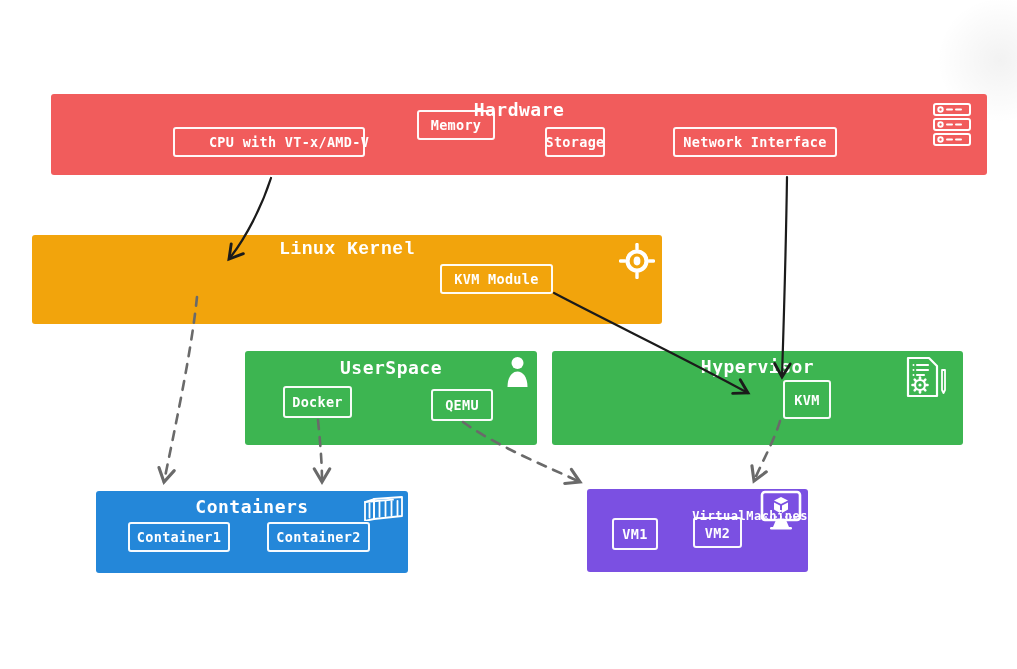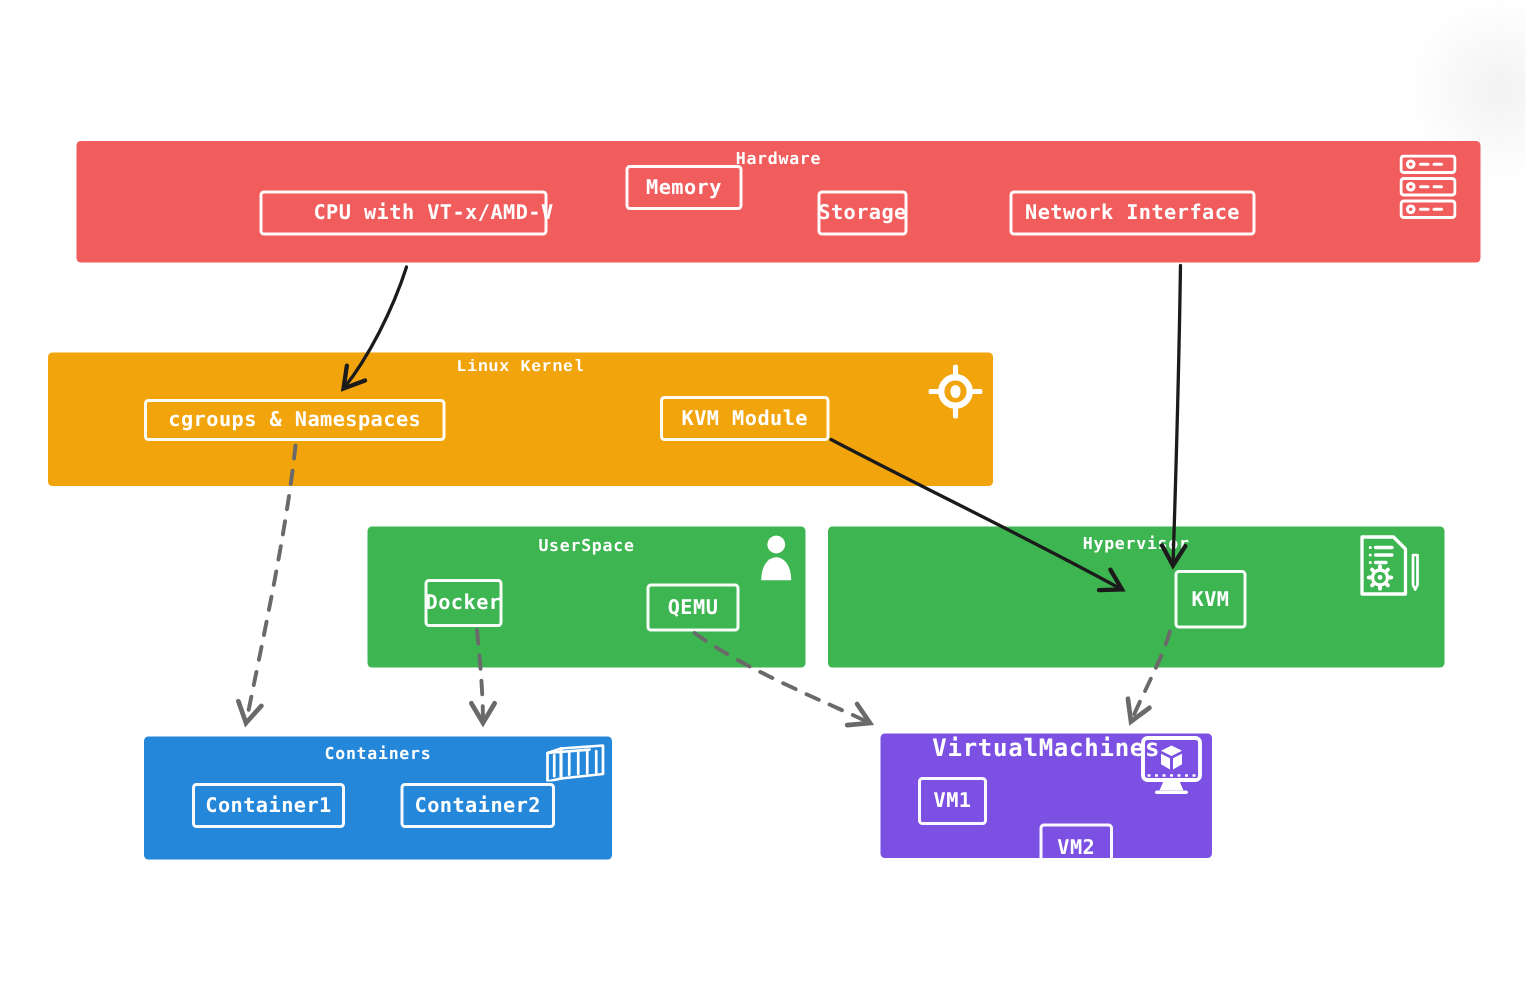--- a/index.html
+++ b/index.html
@@ -15,21 +15,21 @@
   .band {
     position: absolute;
     border-radius: 3px;
     color: #ffffff;
   }
   .band-title {
     position: absolute;
     left: 0; right: 0;
     text-align: center;
     font-weight: bold;
-    font-size: 11px;
+    font-size: 18px;
     letter-spacing: 0.5px;
     color: #ffffff;
     white-space: nowrap;
   }
   .node {
     position: absolute;
     border: 2px solid rgba(255,255,255,0.96);
     border-radius: 3px;
     display: flex;
     align-items: center;
@@ -78,39 +78,38 @@
           <line x1="23" y1="21.5" x2="28" y2="21.5"></line>
         <circle cx="7.5" cy="36.5" r="2.2"></circle>
           <line x1="14" y1="36.5" x2="19" y2="36.5"></line>
           <line x1="23" y1="36.5" x2="28" y2="36.5"></line>
       </svg>
     </span>
   </section>
 
   <section class="band band-kernel">
     <span class="band-title" style="top:4px;font-family:Liberation Mono, monospace;">Linux Kernel</span>
-    <div class="node" style="left:64px; top:31px; width:201px; height:28px;">cgroups &amp; Namespaces</div>
     <div class="node" style="left:408px; top:29px; width:113px; height:30px;">KVM Module</div>
     <span class="icon" style="left:587px; top:8px;">
       <svg width="36" height="36" viewBox="0 0 36 36">
         <g stroke="#ffffff" stroke-width="3.4" stroke-linecap="round" fill="none">
           <line x1="18" y1="1.5" x2="18" y2="6"></line>
           <line x1="18" y1="30" x2="18" y2="34.5"></line>
           <line x1="1.5" y1="18" x2="6" y2="18"></line>
           <line x1="30" y1="18" x2="34.5" y2="18"></line>
           <circle cx="18" cy="18" r="9.5" stroke-width="4.2"></circle>
         </g>
         <ellipse cx="18" cy="18" rx="3.4" ry="4.4" fill="#ffffff"></ellipse>
       </svg>
     </span>
   </section>
 
   <section class="band band-userspace">
     <span class="band-title" style="top:6px;">UserSpace</span>
-    <div class="node" style="left:38px; top:35px; width:52px; height:32px;">Docker</div>
+    <div class="node" style="left:38px; top:35px; width:69px; height:32px;">Docker</div>
     <div class="node" style="left:186px; top:38px; width:62px; height:32px;">QEMU</div>
     <span class="icon" style="left:261px; top:5px;">
       <svg width="23" height="31" viewBox="0 0 23 31" fill="#ffffff">
         <circle cx="11.5" cy="7" r="6"></circle>
         <path d="M1.5,31 C1.5,20.5 6.5,15.5 11.5,15.5 C16.5,15.5 21.5,20.5 21.5,31 Z"></path>
       </svg>
     </span>
   </section>
 
   <section class="band band-hypervisor">
@@ -154,23 +153,23 @@
         <line x1="7.5" y1="10.5" x2="7.5" y2="24.5"></line>
         <line x1="17.5" y1="9" x2="17.5" y2="23.5"></line>
         <line x1="23.5" y1="8.6" x2="23.5" y2="23"></line>
         <line x1="29.5" y1="8.2" x2="29.5" y2="22.6"></line>
         <line x1="35.5" y1="7.8" x2="35.5" y2="22.2"></line>
       </svg>
     </span>
   </section>
 
   <section class="band band-vms">
-    <span class="band-title" style="top:0; font-size:16px;">VirtualMachines</span>
+    <span class="band-title" style="top:20px; font-size:12px;text-align:right;">VirtualMachines</span>
     <div class="node" style="left:25px; top:29px; width:46px; height:32px;">VM1</div>
-    <div class="node" style="left:106px; top:28px; width:49px; height:31px;margin-top:32px;">VM2</div>
+    <div class="node" style="left:106px; top:28px; width:49px; height:31px;">VM2</div>
     <span class="icon" style="left:173px; top:1px;">
       <svg width="42" height="40" viewBox="0 0 42 40">
         <rect x="2" y="2" width="38" height="28" rx="3" fill="none" stroke="#ffffff" stroke-width="2.6"></rect>
         <g fill="#ffffff">
           <polygon points="21,7 28,10.5 21,14 14,10.5"></polygon>
           <polygon points="14,12.5 20,15.5 20,23 14,19.5"></polygon>
           <polygon points="28,12.5 22,15.5 22,23 28,19.5"></polygon>
           <polygon points="16,30 26,30 29,37 13,37"></polygon>
           <rect x="10" y="37" width="22" height="2.4" rx="1.2"></rect>
         </g>

